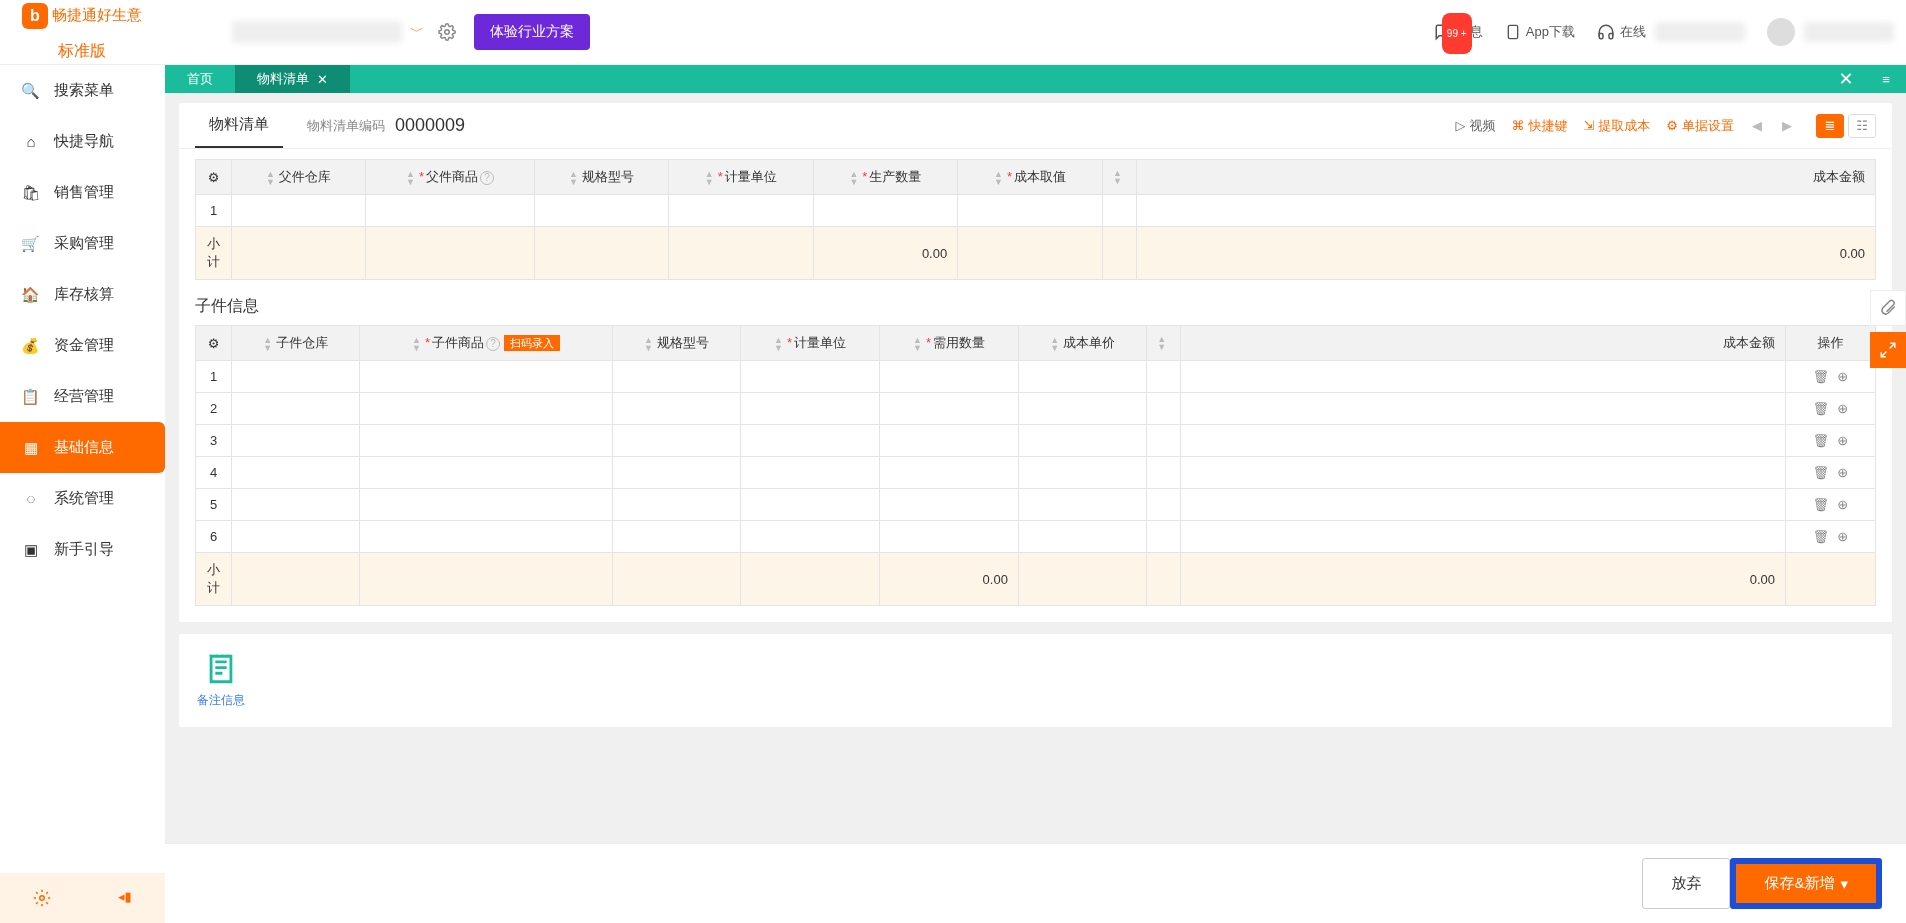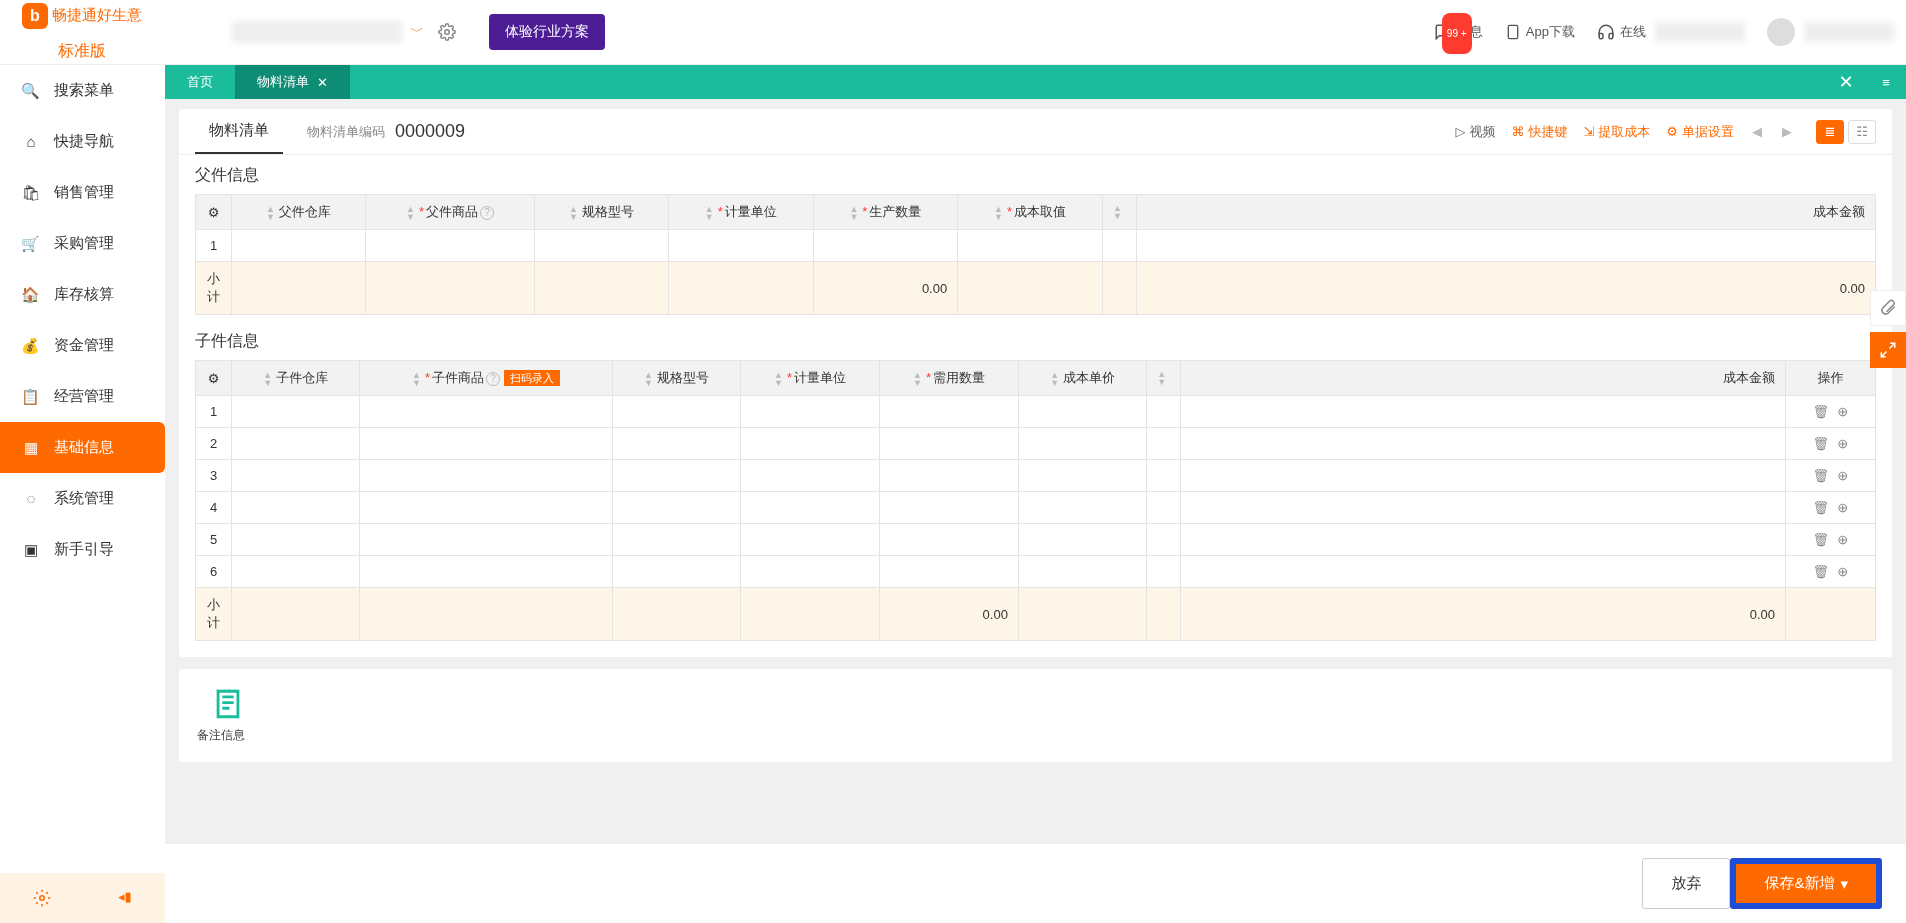--- a/index.html
+++ b/index.html
@@ -9,41 +9,41 @@
 
 .top-header { height:65px; background:#fff; display:flex; align-items:center; padding:0 12px; border-bottom:1px solid #eee; }
 .logo { display:flex; flex-direction:column; align-items:center; width:140px; }
 .logo-row { display:flex; align-items:center; gap:4px; }
 .logo-mark { width:26px; height:26px; background:#ff6a00; border-radius:6px; display:flex; align-items:center; justify-content:center; color:#fff; font-weight:bold; font-size:16px;}
 .logo-text { color:#ff6a00; font-size:15px; font-weight:500; }
 .logo-sub { color:#ff6a00; font-size:16px; margin-top:12px; }
 .org-select { margin-left:80px; display:flex; align-items:center; gap:8px; color:#666; }
 .chev { color:#ff9a4d; font-size:14px; }
 .gear-top { color:#888; }
-.try-btn { background:#4c1d95; color:#fff; border:none; padding:9px 16px; border-radius:4px; margin-left:33px; font-size:14px; cursor:pointer;}
+.try-btn { background:#6d28d9; color:#fff; border:none; padding:9px 16px; border-radius:4px; margin-left:18px; font-size:14px; cursor:pointer;}
 .top-right { margin-left:auto; display:flex; align-items:center; gap:22px; color:#555; }
 .tr-item { display:flex; align-items:center; gap:5px; cursor:pointer; position:relative; }
 .badge { position:absolute; top:-10px; left:8px; background:#ff3b30; color:#fff; font-size:10px; padding:15px 5px; border-radius:8px; }
 .avatar { width:28px; height:28px; border-radius:50%; background:#ddd; }
 .blur { filter:blur(3px); background:#eee; width:90px; height:20px; border-radius:3px; margin-left:4px;}
 .blur2 { filter:blur(3px); background:#eee; width:170px; height:22px; border-radius:3px;}
 
 
 .body-row { flex:1; display:flex; min-height:0; }
 
 
 .sidebar { width:165px; background:#fff; display:flex; flex-direction:column; }
 .side-item { display:flex; align-items:center; gap:14px; padding:16px 22px; color:#333; cursor:pointer; font-size:15px;}
 .side-item.active { background:#ff6a00; color:#fff; border-radius:0 6px 6px 0; }
 .side-icon { width:18px; display:flex; justify-content:center; }
 .side-footer { margin-top:auto; display:flex; justify-content:space-around; padding:16px 0; background:#fff3e6; color:#ff6a00; }
 
 
 .main { flex:1; display:flex; flex-direction:column; background:#f0f0f0; min-width:0;}
-.tabs-bar { height:34px; background:#1abc9c; display:flex; align-items:center; color:#fff; }
+.tabs-bar { height:28px; background:#1abc9c; display:flex; align-items:center; color:#fff; }
 .tab { padding:0 22px; height:100%; display:flex; align-items:center; gap:8px; cursor:pointer; }
 .tab.active { background:#0e8c74; }
 .tab-close{ cursor:pointer; }
 .tabs-close-all { margin-left:auto; width:40px; display:flex; justify-content:center; cursor:pointer; font-size:18px;}
 .tabs-menu { width:40px; display:flex; justify-content:center; cursor:pointer; }
 
 .content { flex:1; padding:10px 14px 0 14px; overflow:auto; display:flex; flex-direction:column; gap:12px;}
 
 .panel { background:#fff; border-radius:2px; padding:10px 16px 16px 16px; }
 
@@ -69,21 +69,21 @@
 .help { display:inline-block; width:14px; height:14px; border:1px solid #bbb; border-radius:50%; font-size:10px; line-height:12px; text-align:center; color:#bbb; margin-left:2px;}
 .num-cell { text-align:center; }
 .right-cell { text-align:right; }
 tr.subtotal td { background:#fdf6e8; font-weight:500;}
 .scan-badge { background:#ff6a00; color:#fff; font-size:11px; padding:2px 6px; border-radius:0; margin-left:4px;}
 .act-icon { color:#888; cursor:pointer; padding:0 4px;}
 th.gear { text-align:center; width:36px;}
 th.op, td.op { text-align:center; width:90px;}
 
 .remark-panel { display:flex; align-items:flex-start; gap:22px; background:#fff; padding:18px; border-radius:2px;}
-.remark-left { display:flex; flex-direction:column; align-items:flex-end; color:#404040; font-size:12px; gap:6px;}
+.remark-left { display:flex; flex-direction:column; align-items:center; color:#3b82f6; font-size:12px; gap:6px;}
 .remark-icon { width:34px; height:34px; color:#1abc9c; }
 .remark-input { flex:1; border:none; border-bottom:1px solid #e6e6e6; outline:none; padding:10px 4px; font-size:14px; color:#333;}
 
 .footer-bar { background:#fff; padding:14px 24px; display:flex; justify-content:flex-end; gap:0; border-top:1px solid #eee;}
 .btn { padding:10px 28px; font-size:15px; border-radius:3px; cursor:pointer;}
 .btn-ghost { background:#fff; border:1px solid #ccc; color:#333;}
 .btn-primary { background:#ff6a00; border:6px solid #1d4ed8; color:#fff; display:flex; align-items:center; gap:6px;}
 
 .right-rail { position:fixed; right:0; top:290px; display:flex; flex-direction:column; gap:6px;}
 .rail-btn { width:36px; height:36px; background:#fff; border:1px solid #eee; display:flex; align-items:center;justify-content:center; color:#888; cursor:pointer;}
@@ -244,21 +244,20 @@
                 </span>
               <span class="nav-arrow">◀</span>
               <span class="nav-arrow">▶</span>
               <div class="view-tog">
                 <div class="vt active">≣</div>
                 <div class="vt">☷</div>
               </div>
             </div>
           </div>
 
-          <div class="section-title">父件信息</div>
           <table class="grid">
             <thead>
                 <tr>
               <th class="gear"><span>⚙</span></th>
               <th><span class="sort">▲<br>▼</span><span>父件仓库</span></th>
               <th><span class="sort">▲<br>▼</span><span class="req">*</span><span>父件商品</span><span class="help">?</span></th>
               <th><span class="sort">▲<br>▼</span><span>规格型号</span></th>
               <th><span class="sort">▲<br>▼</span><span class="req">*</span><span>计量单位</span></th>
               <th><span class="sort">▲<br>▼</span><span class="req">*</span><span>生产数量</span></th>
               <th><span class="sort">▲<br>▼</span><span class="req">*</span><span>成本取值</span></th>

